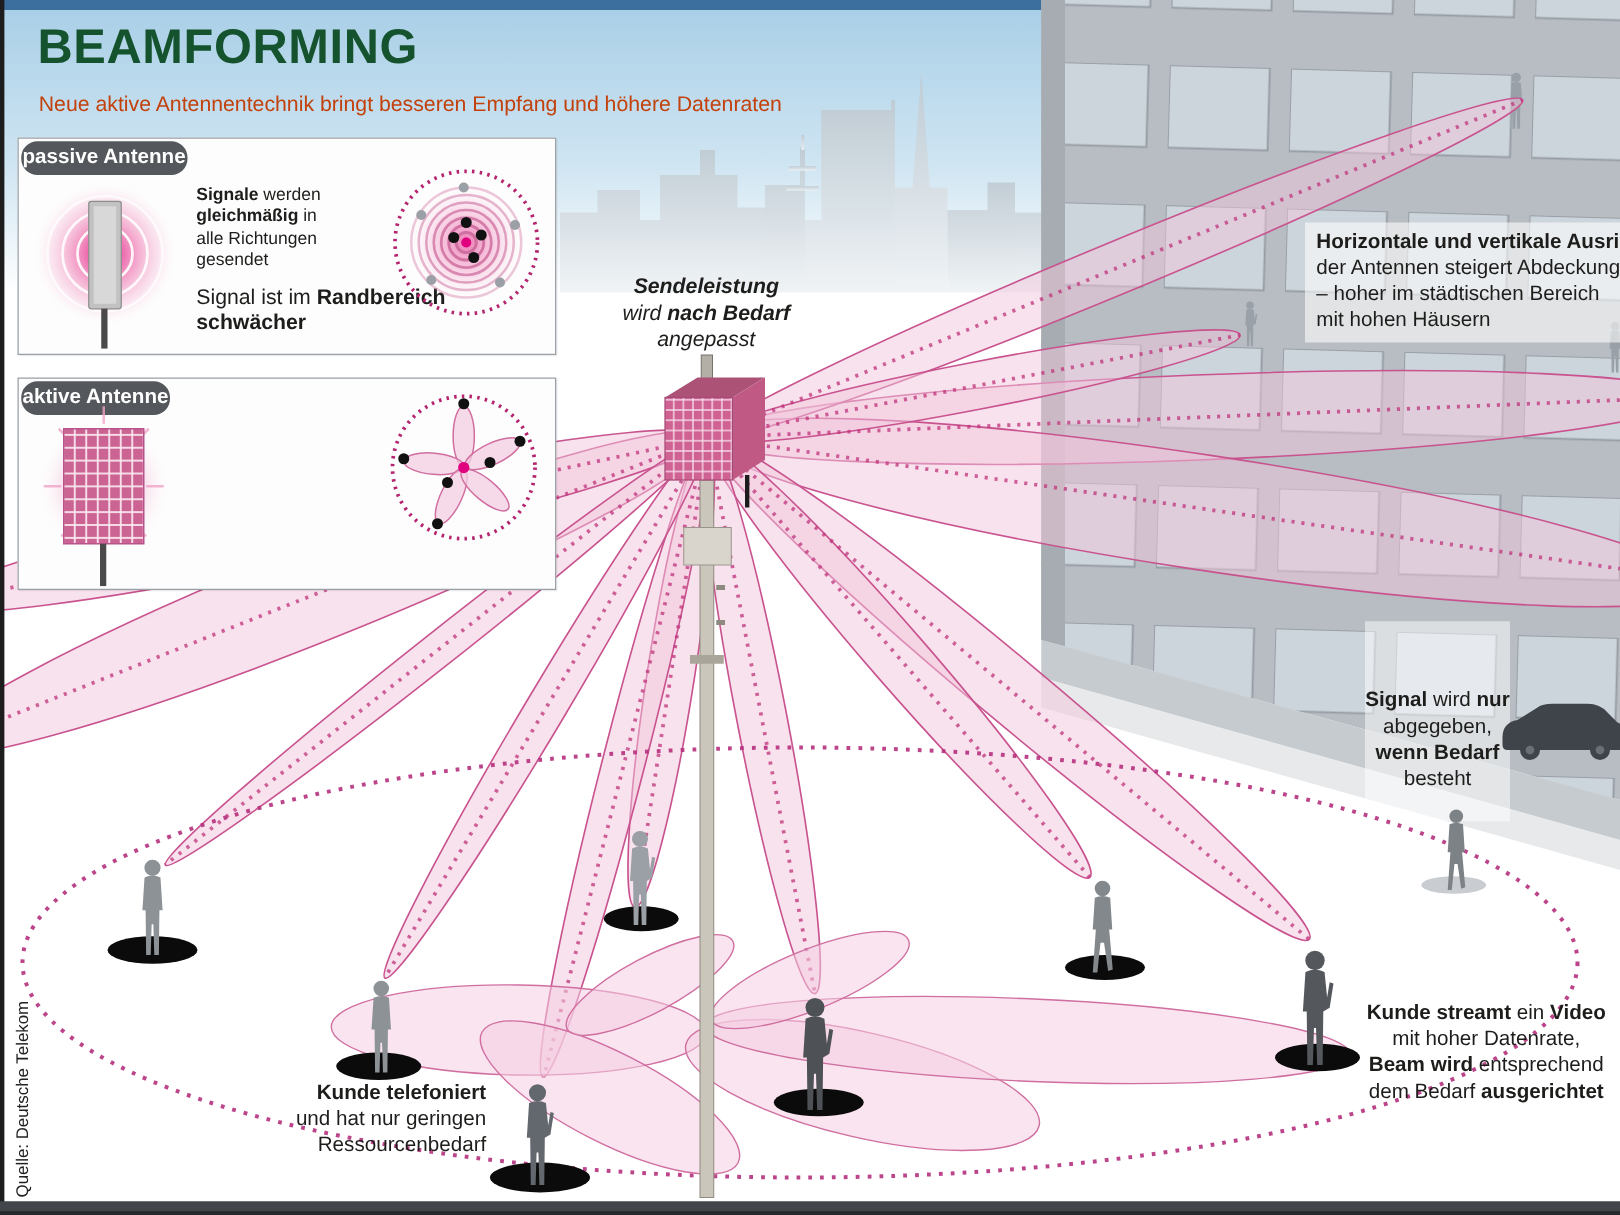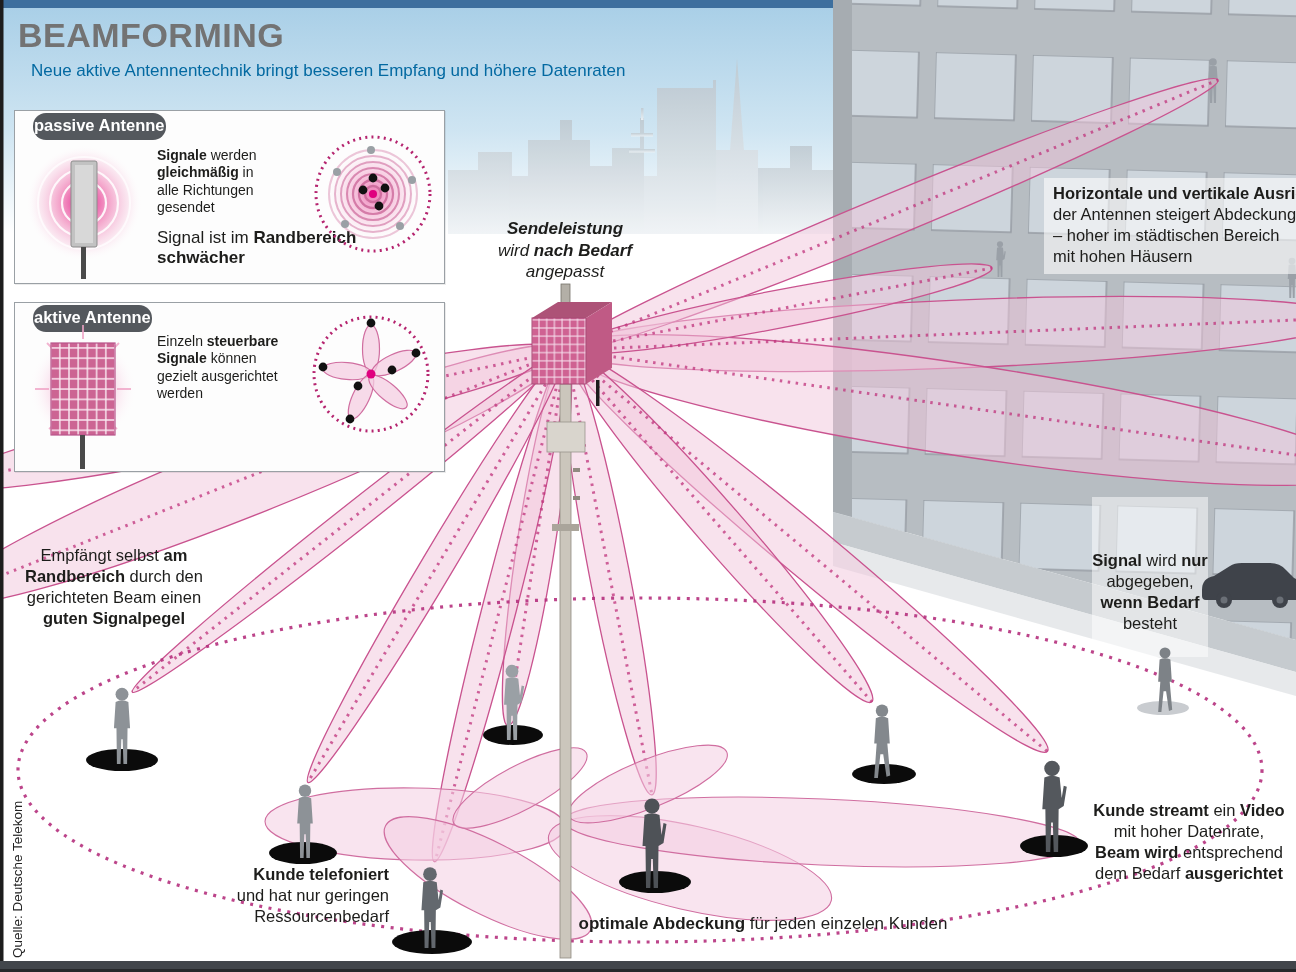--- a/index.html
+++ b/index.html
@@ -1,22 +1,22 @@
 <!DOCTYPE html>
 <html><head>
 <meta charset="utf-8">
 <style>
   html,body{margin:0;padding:0;background:#e8e8e8;}
   #stage{position:relative;width:1296px;height:972px;background:#ffffff;overflow:hidden;
          font-family:"Liberation Sans","DejaVu Sans",sans-serif;color:#1d1d1b;}
   svg.scene{position:absolute;left:0;top:0;}
-  #title{position:absolute;left:18px;top:16px;font-size:34px;font-weight:bold;color:#737373;letter-spacing:.5px;}
-  #subtitle{position:absolute;left:31px;top:61px;font-size:17px;color:#0369a1;}
+  #title{position:absolute;left:30px;top:16px;font-size:39px;font-weight:bold;color:#14532d;letter-spacing:.5px;}
+  #subtitle{position:absolute;left:31px;top:74px;font-size:17px;color:#c2410c;}
   .infobox{position:absolute;background:#fdfdfd;border:1px solid #9aa0a5;box-shadow:1px 1px 0 rgba(0,0,0,.08);}
-  .infobox .tab{position:absolute;top:2px;left:18px;background:#54585d;color:#fff;font-weight:bold;
+  .infobox .tab{position:absolute;top:2px;left:2px;background:#54585d;color:#fff;font-weight:bold;
                 font-size:16.5px;padding:3px 1px 5px;border-radius:13px;}
   .infobox .body{position:absolute;left:142px;font-size:14px;line-height:1.24;}
   .infobox .foot{position:absolute;left:142px;font-size:17px;line-height:1.22;}
   .glyph{position:absolute;}
   .lbl{position:absolute;font-size:16.5px;line-height:1.27;text-align:center;}
   .lbl.left{text-align:left;}
   .lbl .ln{white-space:nowrap;}
   .panel{background:rgba(255,255,255,.58);padding:5px 9px 7px;}
   #source{position:absolute;left:10px;top:958px;transform:rotate(-90deg);transform-origin:0 0;
           font-size:13.5px;color:#222;white-space:nowrap;}
@@ -253,26 +253,20 @@
           <line x1="24" y1="26" x2="34" y2="36"></line>
           <line x1="96" y1="26" x2="86" y2="36"></line>
       <line x1="12" y1="72" x2="26" y2="72"></line>
           <line x1="94" y1="72" x2="108" y2="72"></line>
       <line x1="26" y1="112" x2="36" y2="104"></line>
           <line x1="94" y1="112" x2="84" y2="104"></line>
     </g>
     <rect x="28" y="26" width="64" height="92" fill="url(#agrid)" stroke="#b8548a" stroke-width="1.2"></rect>
     <rect x="57" y="118" width="5" height="34" fill="#4a4a4a"></rect>
   </svg>
-  <div class="body" style="top:30px;">
-        <div class="ln"><span>Einzeln </span><b>steuerbare</b></div>
-        <div class="ln"><b>Signale</b><span> können</span></div>
-        <div class="ln"><span>gezielt ausgerichtet</span></div>
-        <div class="ln"><span>werden</span></div>
-      </div>
   <svg class="glyph" style="right:6px;top:6px;" width="132" height="132" viewBox="0 0 132 132">
     <circle cx="65" cy="65" r="57" fill="none" stroke="#b5246f" stroke-width="3" stroke-dasharray="2 4.2"></circle>
     <g fill="#f4cde1" fill-opacity="0.75" stroke="#d06ea0" stroke-width="1.2">
       <ellipse cx="65" cy="40" rx="8.5" ry="24"></ellipse>
       <ellipse cx="88" cy="54" rx="24" ry="8.5" transform="rotate(-25 88 54)"></ellipse>
       <ellipse cx="41" cy="62" rx="24" ry="8.5" transform="rotate(185 41 62)"></ellipse>
       <ellipse cx="55" cy="88" rx="24" ry="8.5" transform="rotate(115 55 88)"></ellipse>
       <ellipse cx="82" cy="83" rx="24" ry="8.5" transform="rotate(40 82 83)"></ellipse>
     </g>
     <g fill="#111">
@@ -291,42 +285,35 @@
       <div class="ln"><b>Sendeleistung</b></div>
       <div class="ln"><span>wird </span><b>nach Bedarf</b></div>
       <div class="ln"><span>angepasst</span></div>
     </div>
 <div class="lbl left panel" style="left:1044px;top:178px;width:260px;">
       <div class="ln"><b>Horizontale und vertikale Ausricht</b></div>
       <div class="ln"><span>der Antennen steigert Abdeckung</span></div>
       <div class="ln"><span>– hoher im städtischen Bereich</span></div>
       <div class="ln"><span>mit hohen Häusern</span></div>
     </div>
-<div class="lbl" style="left:18px;top:545px;width:192px;">
-      <div class="ln"><span>Empfängt selbst </span><b>am</b></div>
-      <div class="ln"><b>Randbereich</b><span> durch den</span></div>
-      <div class="ln"><span>gerichteten Beam einen</span></div>
-      <div class="ln"><b>guten Signalpegel</b></div>
-    </div>
 <div class="lbl" style="left:1083px;top:800px;width:212px;">
       <div class="ln"><b>Kunde streamt</b><span> ein </span><b>Video</b></div>
       <div class="ln"><span>mit hoher Datenrate,</span></div>
       <div class="ln"><b>Beam wird</b><span> entsprechend</span></div>
       <div class="ln"><span>dem Bedarf </span><b>ausgerichtet</b></div>
     </div>
 <div class="lbl" style="left:1085px;top:550px;width:130px;">
       <div class="ln"><b>Signal</b><span> wird </span><b>nur</b></div>
       <div class="ln"><span>abgegeben,</span></div>
       <div class="ln"><b>wenn Bedarf</b></div>
       <div class="ln"><span>besteht</span></div>
     </div>
 <div class="lbl" style="left:213px;top:864px;width:176px;text-align:right;">
       <div class="ln"><b>Kunde telefoniert</b></div>
       <div class="ln"><span>und hat nur geringen</span></div>
       <div class="ln"><span>Ressourcenbedarf</span></div>
     </div>
 <div class="lbl" style="left:558px;top:913px;width:410px;font-size:17px;">
-      <div class="ln"><b>optimale Abdeckung</b><span> für jeden einzelen Kunden</span></div>
     </div>
 
 <div id="source">Quelle: Deutsche Telekom</div>
 
 </div>
 
 </body></html>

